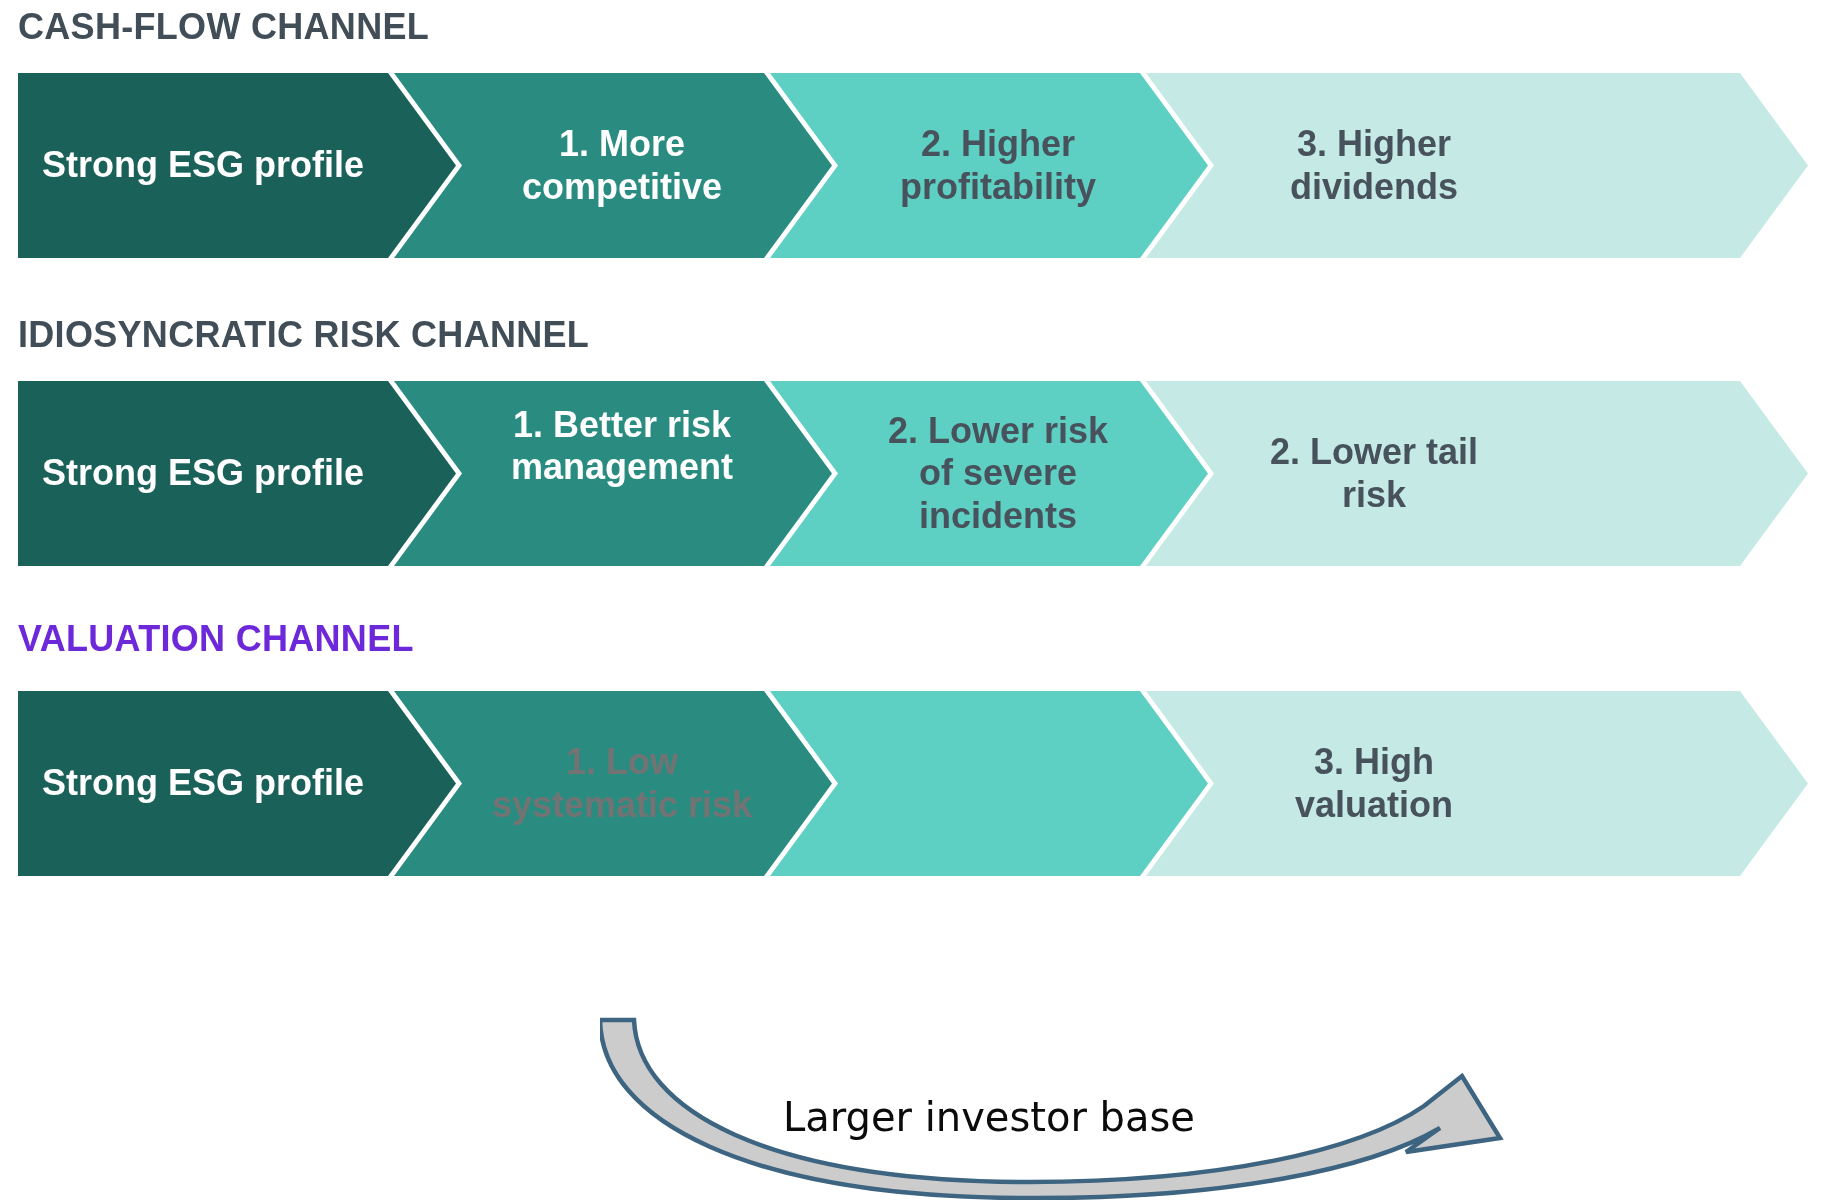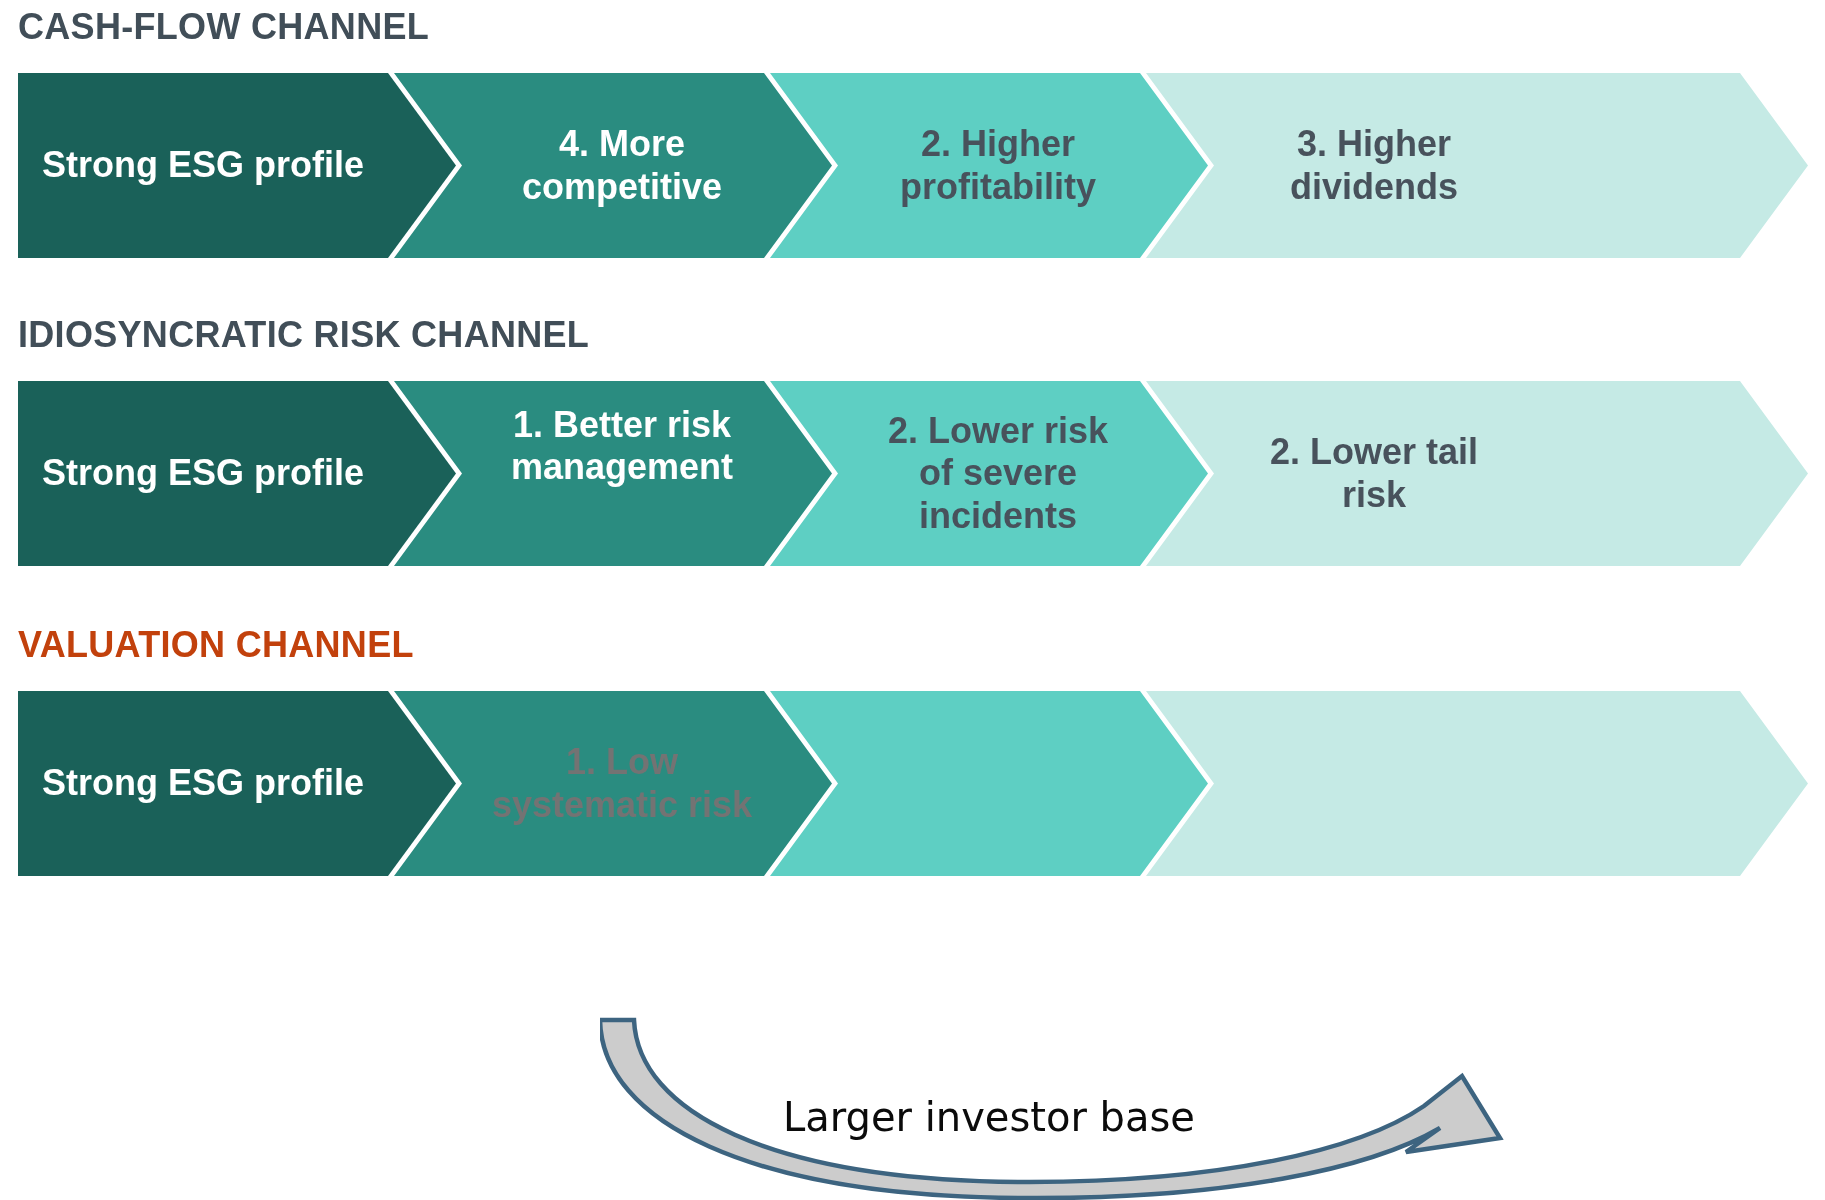--- a/index.html
+++ b/index.html
@@ -75,21 +75,21 @@
   <div class="channel" style="top:0px;height:270px;">
     <div class="channel-title" style="top: 6px; color: rgb(65, 78, 88);">CASH-FLOW CHANNEL</div>
     <div class="band" style="top:73px;">
       <svg viewBox="0 0 1790 185" preserveAspectRatio="none">
         <polygon fill="#1a6159" points="0,0 370,0 438,92.5 370,185 0,185"></polygon>
         <polygon fill="#2a8c80" points="376,0 746,0 814,92.5 746,185 376,185 444,92.5"></polygon>
         <polygon fill="#5ecfc3" points="752,0 1122,0 1190,92.5 1122,185 752,185 820,92.5"></polygon>
         <polygon fill="#c5eae5" points="1128,0 1722,0 1790,92.5 1722,185 1128,185 1196,92.5"></polygon>
       </svg>
       <div class="seg-label light" style="left: 0px; top: 0px; width: 370px; height: 185px; font-size: 36px; color: rgb(255, 255, 255);">Strong ESG profile</div>
-      <div class="seg-label light" style="left: 444px; top: 0px; width: 320px; height: 185px; font-size: 36px; white-space: pre-line; color: rgb(255, 255, 255);">4. More
+      <div class="seg-label light" style="left: 444px; top: 0px; width: 320px; height: 185px; font-size: 36px; white-space: pre-line; color: rgb(255, 255, 255);">1. More
 competitive</div>
       <div class="seg-label dark" style="left: 820px; top: 0px; width: 320px; height: 185px; font-size: 36px; white-space: pre-line; color: rgb(72, 82, 92);">2. Higher
 profitability</div>
       <div class="seg-label dark" style="left: 1196px; top: 0px; width: 320px; height: 185px; font-size: 36px; white-space: pre-line; color: rgb(72, 82, 92);">3. Higher
 dividends</div>
     </div>
   </div>
 
   <div class="channel" style="top:308px;height:270px;padding-left:34px;">
     <div class="channel-title" style="top: 6px; color: rgb(65, 78, 88);">IDIOSYNCRATIC RISK CHANNEL</div>
@@ -105,31 +105,33 @@
 management</div>
       <div class="seg-label dark" style="left: 820px; top: 0px; width: 320px; height: 185px; font-size: 36px; white-space: pre-line; color: rgb(72, 82, 92);">2. Lower risk
 of severe
 incidents</div>
       <div class="seg-label dark" style="left: 1196px; top: 0px; width: 320px; height: 185px; font-size: 36px; white-space: pre-line; color: rgb(72, 82, 92);">2. Lower tail
 risk</div>
     </div>
   </div>
 
   <div class="channel" style="top:618px;height:270px;">
-    <div class="channel-title" style="top: 6px; color: #c2410c;">VALUATION CHANNEL</div>
+    <div class="channel-title" style="top: 0; color: #6d28d9;">VALUATION CHANNEL</div>
     <div class="band" style="top:73px;">
       <svg viewBox="0 0 1790 185" preserveAspectRatio="none">
         <polygon fill="#1a6159" points="0,0 370,0 438,92.5 370,185 0,185"></polygon>
         <polygon fill="#2a8c80" points="376,0 746,0 814,92.5 746,185 376,185 444,92.5"></polygon>
         <polygon fill="#5ecfc3" points="752,0 1122,0 1190,92.5 1122,185 752,185 820,92.5"></polygon>
         <polygon fill="#c5eae5" points="1128,0 1722,0 1790,92.5 1722,185 1128,185 1196,92.5"></polygon>
       </svg>
       <div class="seg-label light" style="left: 0px; top: 0px; width: 370px; height: 185px; font-size: 36px; color: rgb(255, 255, 255);">Strong ESG profile</div>
       <div class="seg-label light" style="left: 444px; top: 0px; width: 320px; height: 185px; font-size: 36px; white-space: pre-line; color: #737373;">1. Low
 systematic risk</div>
+      <div class="seg-label dark" style="left: 1196px; top: 0px; width: 320px; height: 185px; font-size: 36px; white-space: pre-line; color: rgb(72, 82, 92);">3. High
+valuation</div>
     </div>
   </div>
 
   <div id="callout">
     <svg viewBox="0 0 960 200" preserveAspectRatio="none">
 
       <path fill="#cccccc" stroke="#3d6480" stroke-width="4.5" stroke-linejoin="miter" d="M 34,20
                C 38,112 170,180 420,182
                C 620,183 760,150 824,106
                L 862,76

